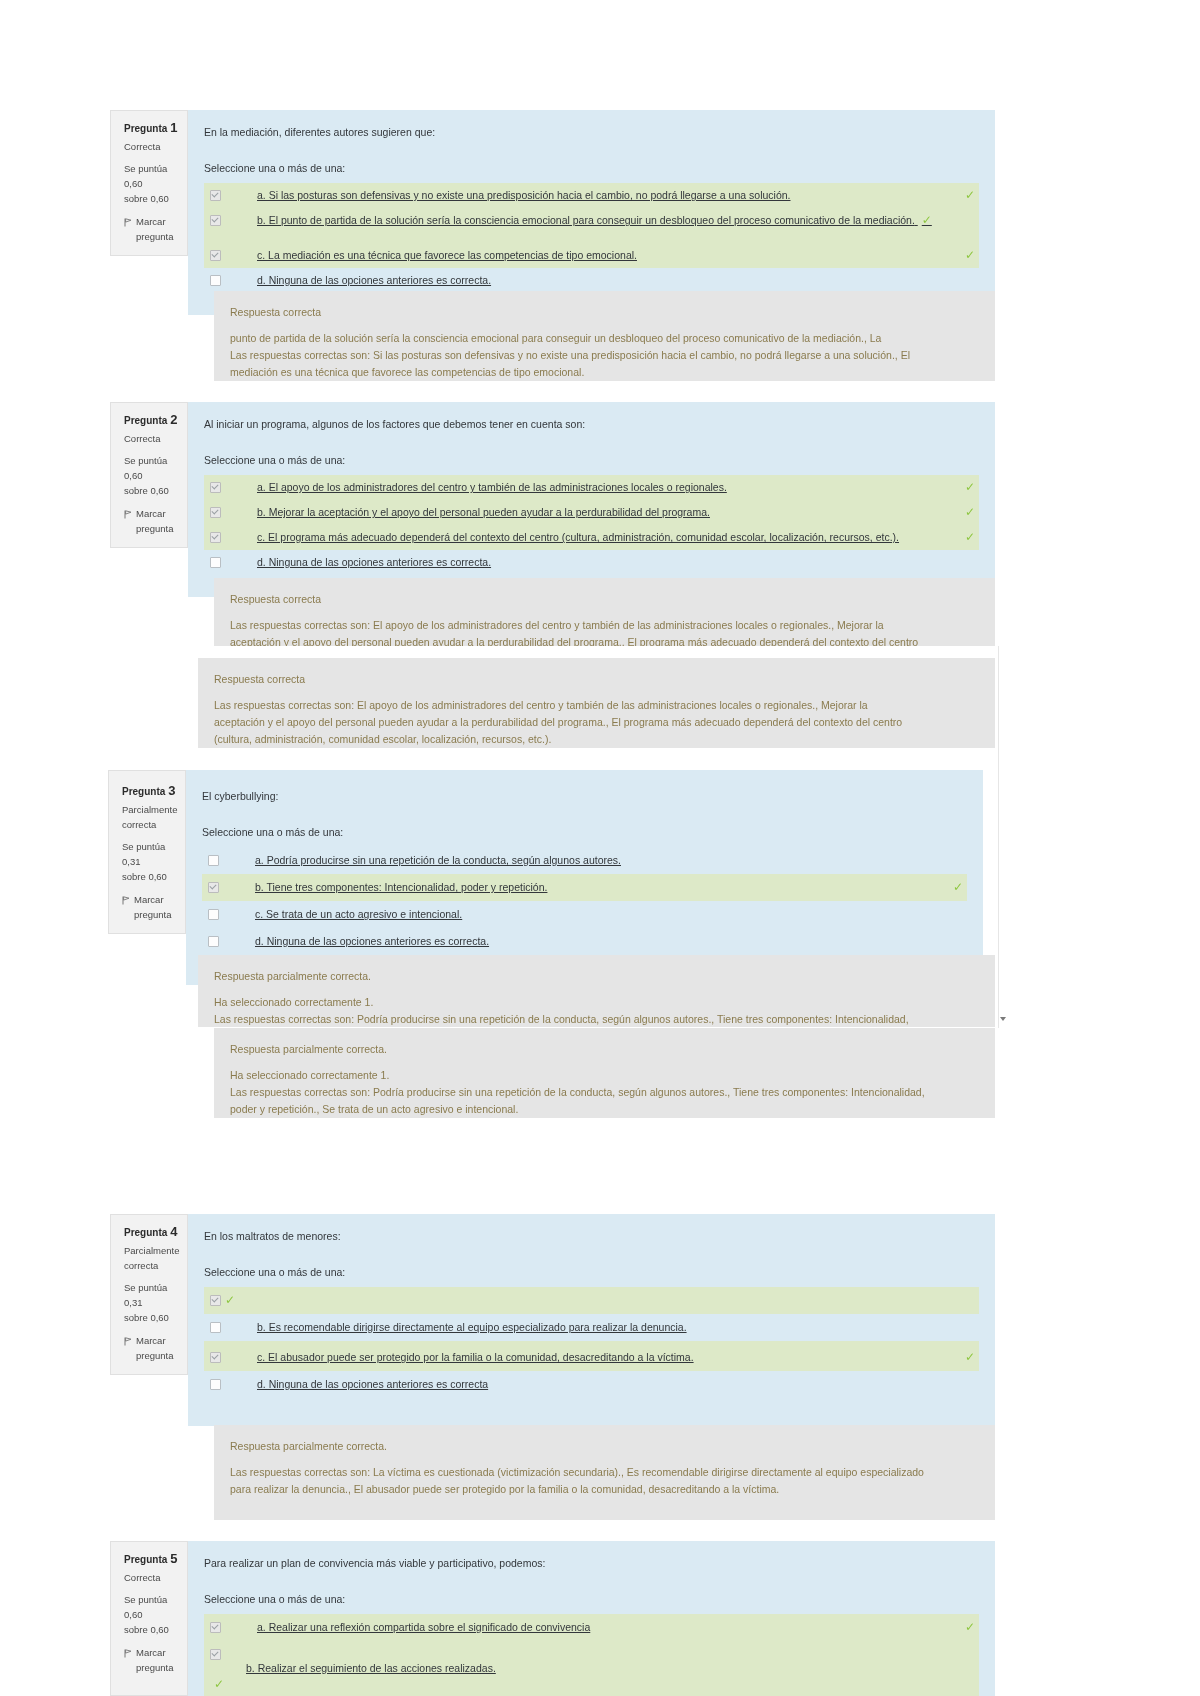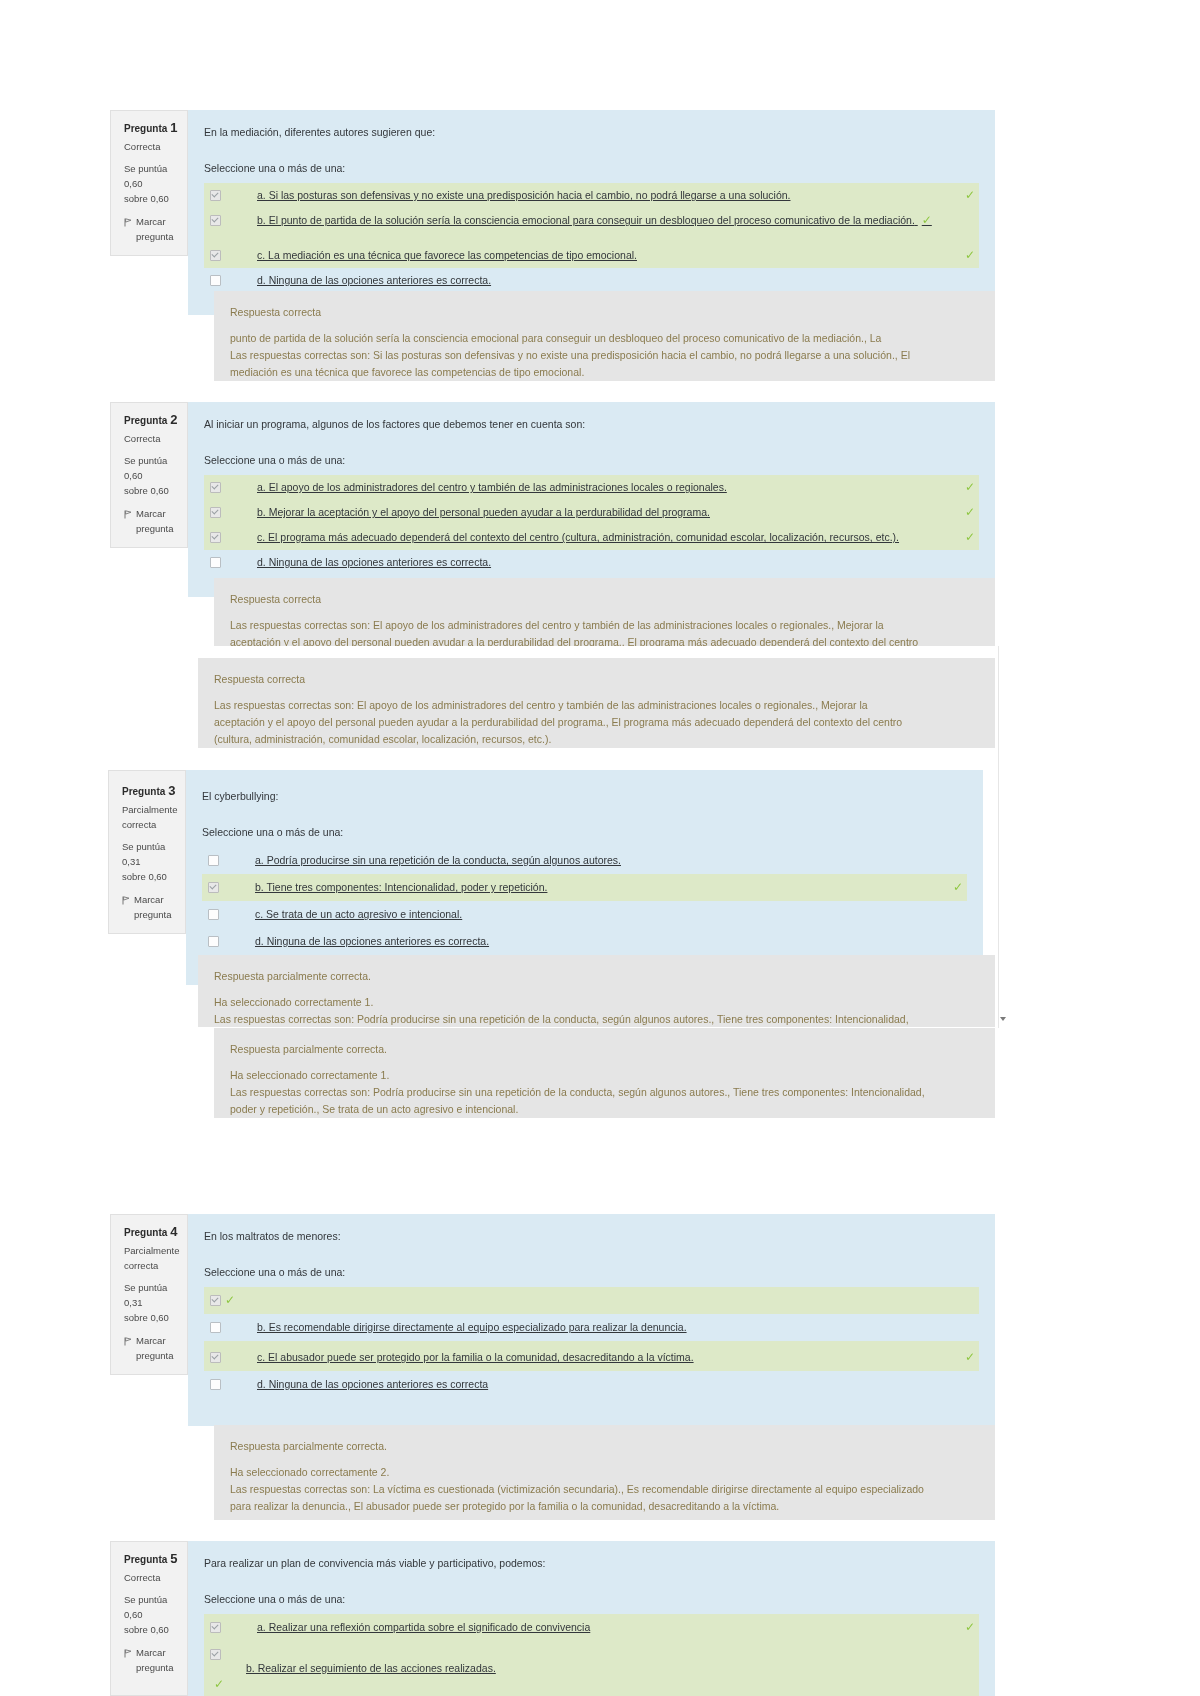--- a/index.html
+++ b/index.html
@@ -329,21 +329,20 @@
         <li style="padding:5px 4px 5px 6px;">
             <span class="cbox"></span>
             <span class="atext">d. Ninguna de las opciones anteriores es correcta</span>
           </li>
       </ul>
     </div>
   </div>
 
   <div class="fb blurry" style="left:214px;top:1425px;width:781px;height:95px;">
     <p class="fbtitle">Respuesta parcialmente correcta.</p>
-    <p class="fline">Ha seleccionado correctamente 2.</p>
     <p class="fline">Las respuestas correctas son: La víctima es cuestionada (victimización secundaria)., Es recomendable dirigirse directamente al equipo especializado</p>
     <p class="fline">para realizar la denuncia., El abusador puede ser protegido por la familia o la comunidad, desacreditando a la víctima.</p>
   </div>
 
   <div class="qblock blurry" style="left:110px;top:1541px;width:885px;">
     <div class="qinfo" style="min-height:155px;">
       <div class="qnum">
         <span>Pregunta</span> <b>5</b>
       </div>
       <div class="qstate">Correcta</div>

